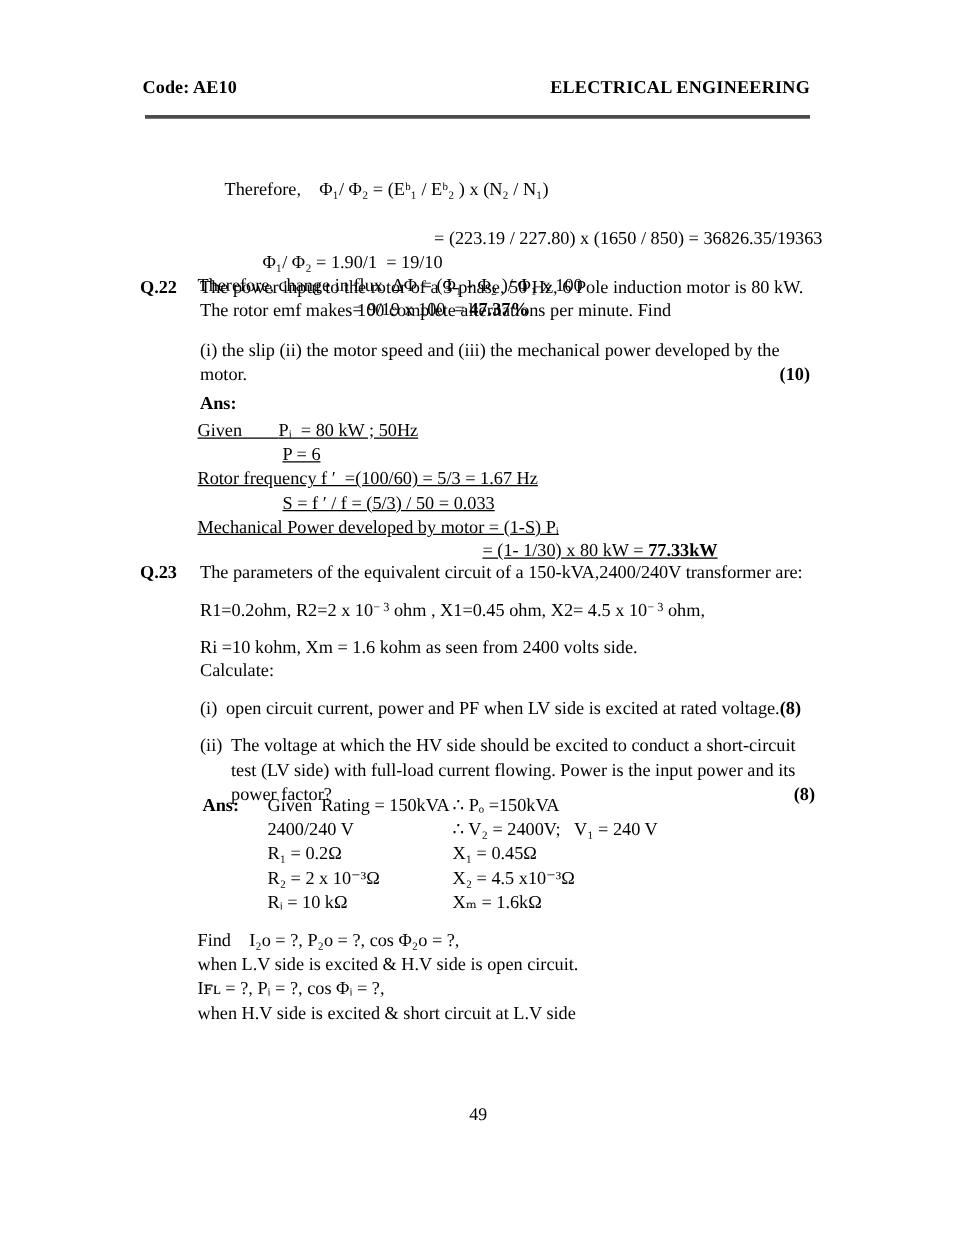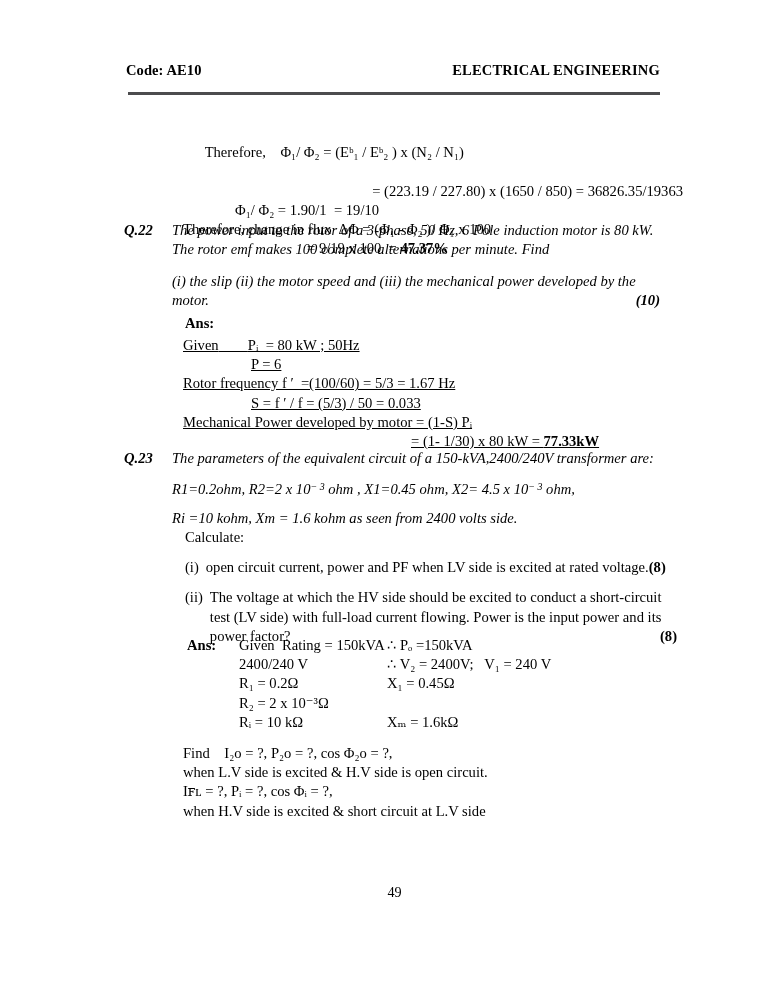--- a/index.html
+++ b/index.html
@@ -10,21 +10,21 @@
   body {
     width: 765px;
     height: 990px;
     position: relative;
     font-family: "Liberation Serif", "DejaVu Serif", serif;
     color: #000000;
     overflow: hidden;
   }
   .page {
     position: absolute;
-    left: 12px; top: 0;
+    left: 0; top: 0;
     width: 612px;
     height: 990px;
   }
 
   
   .hdr {
     position: absolute;
     left: 114px;
     top: 62px;
     width: 534px;
@@ -43,34 +43,32 @@
     width: 532px;
     height: 2.6px;
     background: #4c4c4e;
   }
 
   
   .blk {
     position: absolute;
     font-size: 14.6px;
     line-height: 19.2px;
-    margin-left: 13px;
   }
   .ln { white-space: pre; }
   sup { font-size: 0.68em; vertical-align: 0.42em; }
   .b { font-weight: bold; }
 
   
   .qrow {
     position: absolute;
     display: flex;
     align-items: flex-start;
     font-size: 14.6px;
     line-height: 19.4px;
-    font-style: italic;
   }
   .qnum {
     font-weight: bold;
     width: 48px;
     flex: 0 0 48px;
     font-size: 14.6px;
   }
   .qbody { flex: 1 1 auto; }
   .qbody p { margin: 0; }
   .gap { height: 12px; }
@@ -196,20 +194,21 @@
         </span>
       </span>
     </div>
     <div style="padding-left:52px;">
       <div class="prow">
         <span class="pcol-a">R₁ = 0.2Ω</span>
         <span class="pcol-b">X₁ = 0.45Ω</span>
       </div>
       <div class="prow">
         <span class="pcol-a">R₂ = 2 x 10⁻³Ω</span>
+        <span class="pcol-b">X₂ = 4.5 x10⁻³Ω</span>
       </div>
       <div class="prow">
         <span class="pcol-a">Rᵢ = 10 kΩ</span>
         <span class="pcol-b">Xₘ = 1.6kΩ</span>
       </div>
     </div>
   </div>
 
   <div class="blk" style="left:158px; top:744px; width:500px;">
     <div class="ln">Find    I₂o = ?, P₂o = ?, cos Φ₂o = ?,</div>

